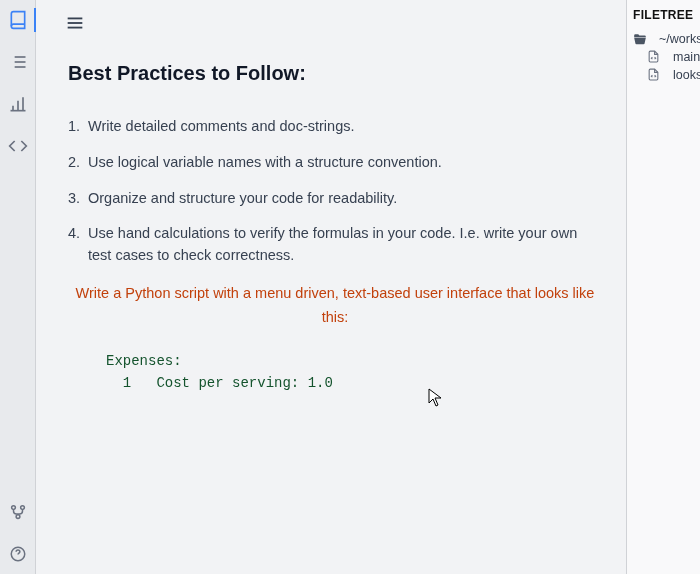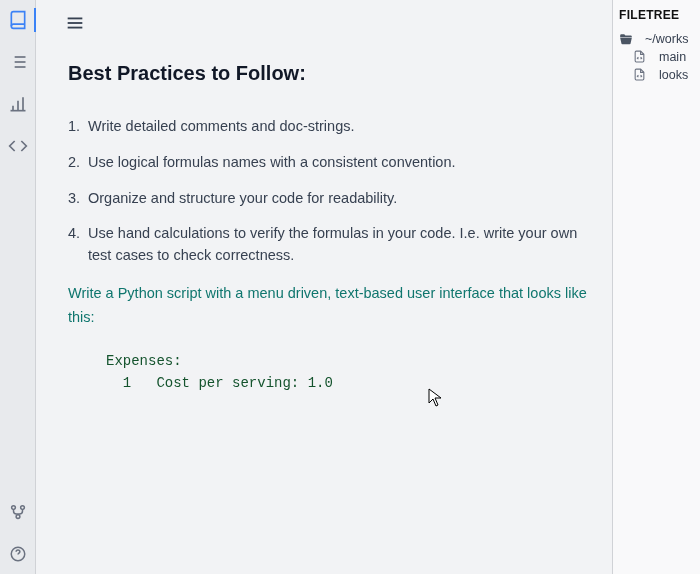--- a/index.html
+++ b/index.html
@@ -96,35 +96,36 @@
       padding-left: 20px;
       position: relative;
     }
     .numbered-list li::before {
       content: counter(item) ".";
       position: absolute;
       left: 0;
       color: #374151;
     }
     .para {
-      color: #0f766e;
+      color: #c2410c;
       font-size: 14.5px;
       line-height: 1.7;
       margin-bottom: 20px;
+      text-align: center;
     }
     .code-block-label {
       color: #14532d;
       font-family: "Courier New", monospace;
       font-size: 14px;
       line-height: 1.6;
       white-space: pre;
       margin-left: 38px;
     }
     .right-panel {
-      width: 88px;
+      width: 74px;
       background: #f9f9fa;
       border-left: 1px solid #d0d2d6;
       padding: 8px 6px;
       font-size: 12.5px;
       color: #374151;
       overflow: hidden;
     }
     .right-panel-title {
       font-weight: 700;
       font-size: 12px;
@@ -213,21 +214,21 @@
           <line x1="4" y1="7" x2="20" y2="7"></line>
           <line x1="4" y1="12" x2="20" y2="12"></line>
           <line x1="4" y1="17" x2="20" y2="17"></line>
         </svg>
     </div>
   </div>
   <div class="content">
     <h2 class="section-title">Best Practices to Follow:</h2>
     <ol class="numbered-list">
       <li>Write detailed comments and doc-strings.</li>
-      <li>Use logical formulas names with a consistent convention.</li>
+      <li>Use logical variable names with a structure convention.</li>
       <li>Organize and structure your code for readability.</li>
       <li>Use hand calculations to verify the formulas in your code. I.e. write your own test cases to check correctness.</li>
     </ol>
     <p class="para">Write a Python script with a menu driven, text-based user interface that looks like this:</p>
     <pre class="code-block-label">Expenses:
   1   Cost per serving: 1.0</pre>
   </div>
   <svg class="cursor-arrow" width="16" height="20" viewBox="0 0 16 20">
       <path d="M1 1 L1 15 L5 11 L8 18 L10 17 L7 10 L13 10 Z" fill="white" stroke="black" stroke-width="1"></path>
     </svg>

